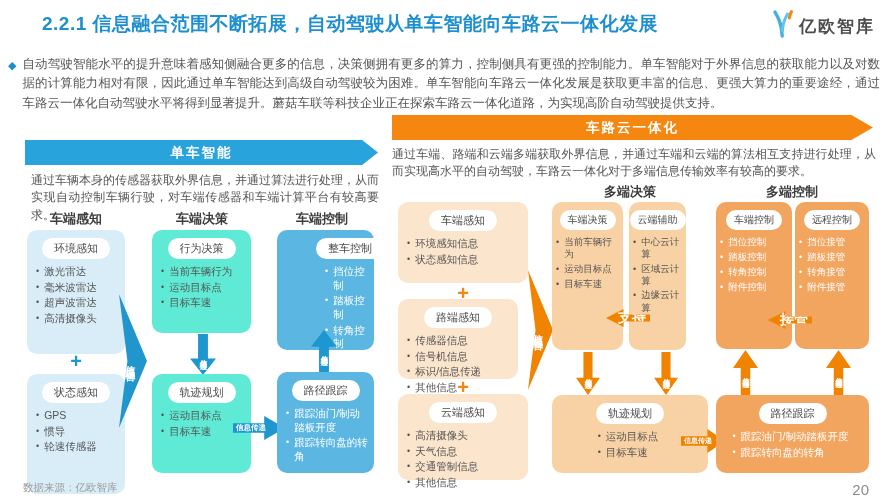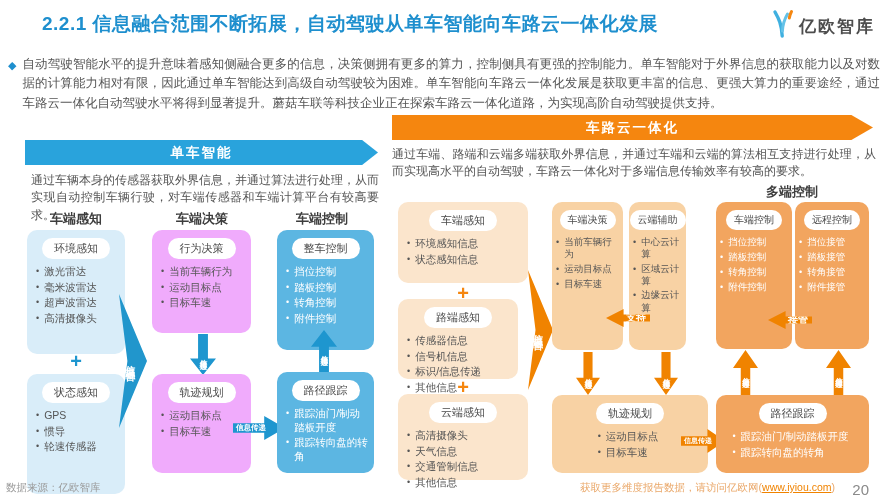--- a/index.html
+++ b/index.html
@@ -15,21 +15,21 @@
           display:flex;align-items:center;justify-content:center;letter-spacing:2px;
           clip-path:polygon(0 0,95.5% 0,100% 50%,95.5% 100%,0 100%);}
   .banner.blue{left:25px;top:140px;width:353px;background:#29a3dc;}
   .banner.orange{left:392px;top:115px;width:481px;background:#f5860f;}
   .section-desc{position:absolute;font-size:12px;line-height:1.45;color:#555;text-align:justify;}
   .desc-left{left:31px;top:172px;width:348px;}
   .desc-right{left:392px;top:146px;width:484px;}
   .col-header{position:absolute;width:100px;text-align:center;font-size:13px;font-weight:bold;color:#3d3d3d;}
   .box{position:absolute;border-radius:10px;box-sizing:border-box;}
   .box.lb{background:#d9edf9;}
-  .box.mb{background:#f0abfc;}
+  .box.mb{background:#5eead4;}
   .box.db{background:#5cb6e2;}
   .box.lo{background:#fbe5cc;}
   .box.mo{background:#f8d2a4;}
   .box.do{background:#f2a55f;}
   .pill{background:#fff;border-radius:11px;width:max-content;margin:8px auto 3px;
         padding:3px 12px;font-size:11px;color:#4a4a4a;}
   .pill.sm{padding:3px 8px;font-size:10px;}
   .list{padding:3px 4px 4px 9px;display:flex;flex-direction:column;gap:2px;font-size:10.5px;color:#555;}
   .list.sm{font-size:9.5px;padding-left:4px;}
   .list.center{width:max-content;margin:0 auto;padding-left:0;}
@@ -43,24 +43,24 @@
   .arr-down{clip-path:polygon(31% 0,69% 0,69% 60%,100% 60%,50% 100%,0 60%,31% 60%);}
   .arr-up{clip-path:polygon(50% 0,100% 40%,69% 40%,69% 100%,31% 100%,31% 40%,0 40%);}
   .arr-right{clip-path:polygon(0 30%,60% 30%,60% 0,100% 50%,60% 100%,60% 70%,0 70%);}
   .arr-left{clip-path:polygon(100% 30%,40% 30%,40% 0,0 50%,40% 100%,40% 70%,100% 70%);}
   .chevron{position:absolute;clip-path:polygon(0 0,100% 50%,0 100%,30% 50%);}
   .chevron.b{background:#2196cc;} .chevron.o{background:#f08300;}
   .lbl{position:absolute;color:#fff;font-weight:bold;white-space:nowrap;}
   .v-lbl{writing-mode:vertical-rl;text-orientation:upright;font-size:7.5px;letter-spacing:1px;
          left:50%;top:50%;transform:translate(-50%,-50%);}
   .h-lbl{font-size:7.5px;left:3px;top:50%;transform:translateY(-50%);}
-  .s-lbl{font-size:10px;right:4px;top:50%;transform:translateY(-50%);font-family:Liberation Mono, monospace;}
+  .s-lbl{font-size:14px;right:4px;top:50%;transform:translateY(-50%);font-family:Liberation Mono, monospace;}
   .f-lbl{writing-mode:vertical-rl;text-orientation:upright;font-size:10px;letter-spacing:2px;
          left:38%;top:50%;transform:translate(-50%,-50%);}
-  .source{position:absolute;left:6px;top:481px;font-size:10.5px;color:#9b9b9b;}
+  .source{position:absolute;left:23px;top:481px;font-size:10.5px;color:#9b9b9b;}
   .promo{position:absolute;right:54px;top:481px;font-size:10.5px;color:#eaa86a;}
   .promo a{color:#f08300;text-decoration:underline;cursor:pointer;}
   .page-num{position:absolute;right:20px;top:481px;font-size:15px;color:#8a8a8a;}
 </style>
 </head>
 <body>
 
 <div class="page">
 
   <div class="title">2.2.1 信息融合范围不断拓展，自动驾驶从单车智能向车路云一体化发展</div>
@@ -162,21 +162,21 @@
         <div class="li">
           <span class="dot">•</span>
           <span>目标车速</span>
         </div>
       </div>
   </div>
   <div class="arrow b arr-right" style="left:233px;top:416px;width:52px;height:24px;">
     <span class="lbl h-lbl">信息传递</span>
   </div>
 
-  <div class="box db" style="left:277px;top:230px;width:97px;height:120px;">
+  <div class="box db" style="left:277px;top:230px;width:97px;height:120px;padding-left:39px;">
     <div class="pill">整车控制</div>
     <div class="list">
         <div class="li">
           <span class="dot">•</span>
           <span>挡位控制</span>
         </div>
         <div class="li">
           <span class="dot">•</span>
           <span>踏板控制</span>
         </div>
@@ -203,20 +203,21 @@
         <div class="li">
           <span class="dot">•</span>
           <span>跟踪转向盘的转角</span>
         </div>
       </div>
   </div>
 
   <div class="banner orange">车路云一体化</div>
   <div class="section-desc desc-right">通过车端、路端和云端多端获取外界信息，并通过车端和云端的算法相互支持进行处理，从而实现高水平的自动驾驶，车路云一体化对于多端信息传输效率有较高的要求。</div>
 
+  <div class="col-header" style="left:580px;top:183px;">多端决策</div>
   <div class="col-header" style="left:742px;top:183px;">多端控制</div>
 
   <div class="box lo" style="left:398px;top:202px;width:130px;height:81px;">
     <div class="pill">车端感知</div>
     <div class="list">
         <div class="li">
           <span class="dot">•</span>
           <span>环境感知信息</span>
         </div>
         <div class="li">
@@ -393,16 +394,15 @@
           <span>跟踪油门/制动踏板开度</span>
         </div>
         <div class="li">
           <span class="dot">•</span>
           <span>跟踪转向盘的转角</span>
         </div>
       </div>
   </div>
 
   <div class="source">数据来源：亿欧智库</div>
-  <div class="promo"><span>获取更多维度报告数据，请访问亿欧网(</span><a>www.iyiou.com</a><span>)</span></div>
   <div class="page-num">20</div>
 
 </div>
 
 </body></html>

